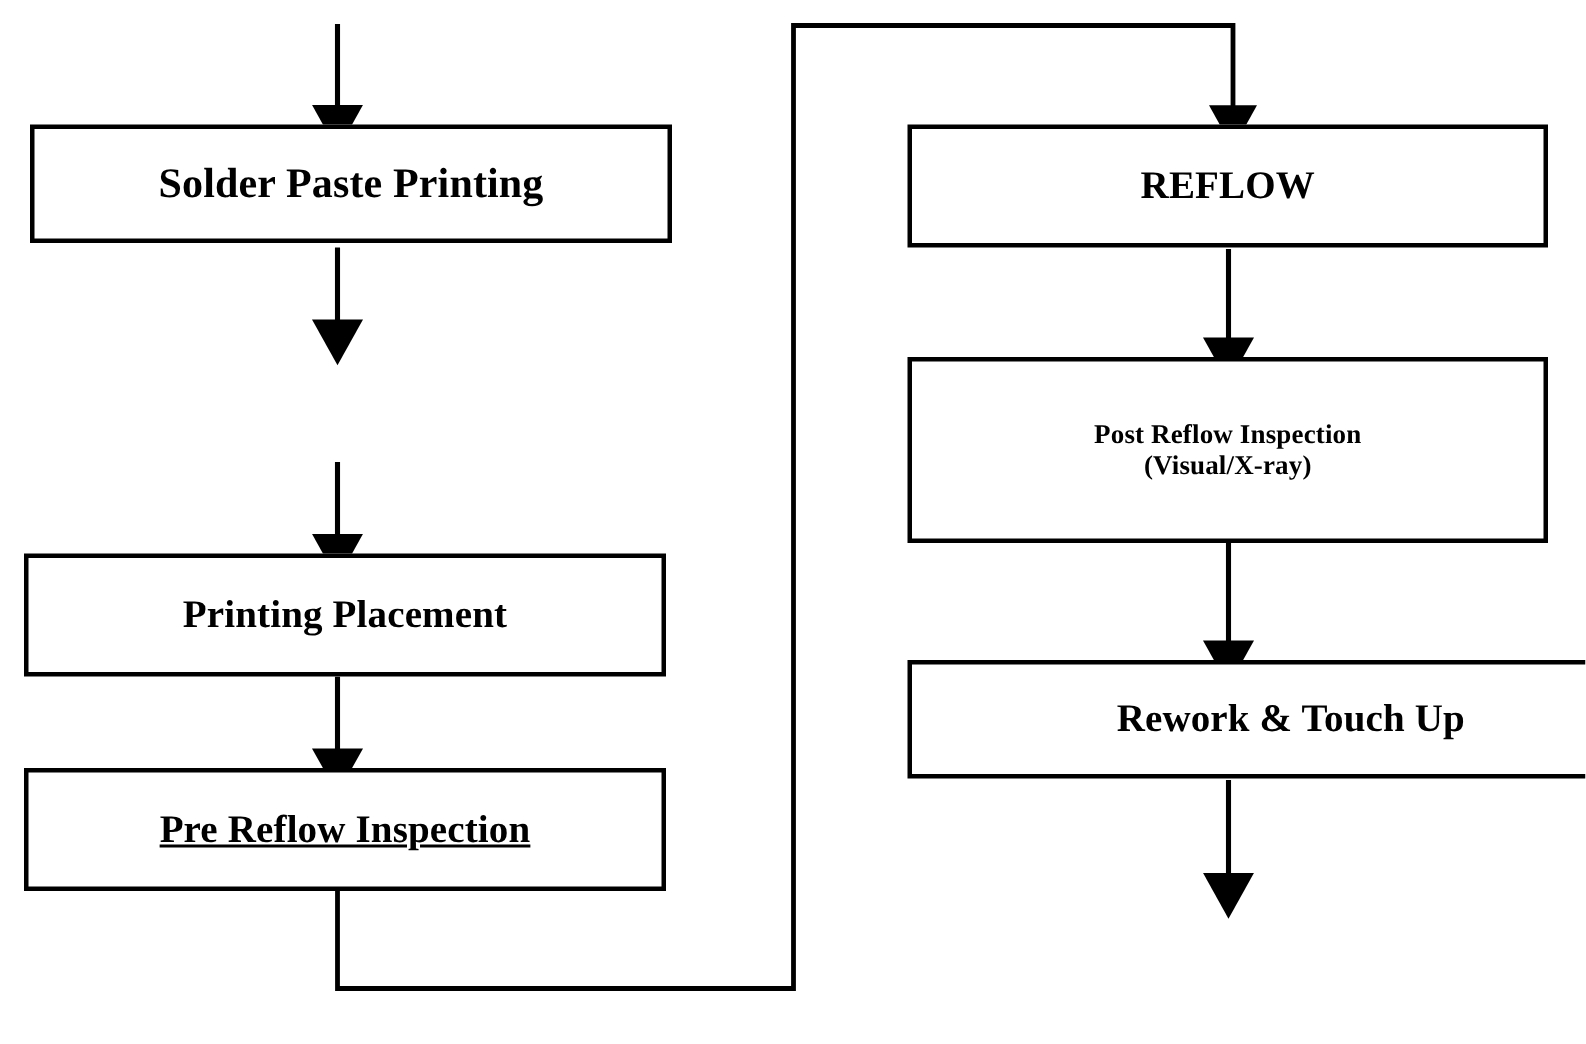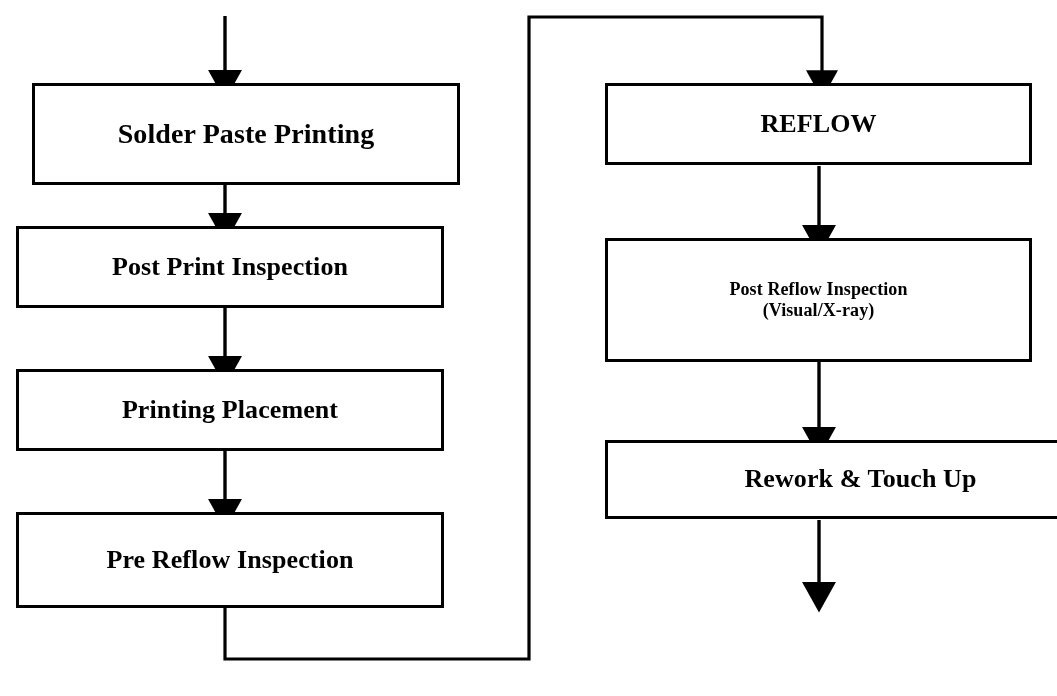--- a/index.html
+++ b/index.html
@@ -23,24 +23,24 @@
     text-align:center;
   }
   .node .label{
     font-weight:bold;
     color:#000000;
     line-height:1.18;
     letter-spacing:0.1px;
     white-space:pre-line;
     padding:0 6px;
   }
-  .n-solder{left:32px;  top:83px;  width:428px; height:102px;}
+  .n-solder{left:20px;  top:83px;  width:428px; height:79px;}
   .n-postprint{left:16px; top:226px; width:428px; height:82px;}
   .n-placement{left:16px; top:369px; width:428px; height:82px;}
-  .n-prereflow{left:16px; top:512px; width:428px; height:96px;}
+  .n-prereflow{left:16px; top:512px; width:428px; height:82px;text-decoration:underline;}
   .n-reflow{left:605px; top:83px;  width:427px; height:82px;}
   .n-postreflow{left:605px; top:238px; width:427px; height:124px;}
   .n-rework{left:605px; top:440px; width:511px; height:79px;}
   .fs-28{font-size:28px;}
   .fs-26{font-size:26px;}
   .fs-25{font-size:18px;}
 </style>
 </head>
 <body>
 
@@ -67,23 +67,20 @@
 
     <line x1="819" y1="362" x2="819" y2="431" stroke="#000000" stroke-width="3.4" marker-end="url(#ah)"></line>
 
     <line x1="819" y1="520" x2="819" y2="586" stroke="#000000" stroke-width="3.4" marker-end="url(#ah)"></line>
   </svg>
 
   <div class="node n-solder">
     <span class="label fs-28">Solder Paste Printing</span>
   </div>
 
-  <div class="node n-postprint">
-    <span class="label fs-26">Post Print Inspection</span>
-  </div>
 
   <div class="node n-placement">
     <span class="label fs-26">Printing Placement</span>
   </div>
 
   <div class="node n-prereflow">
     <span class="label fs-26">Pre Reflow Inspection</span>
   </div>
 
   <div class="node n-reflow">

